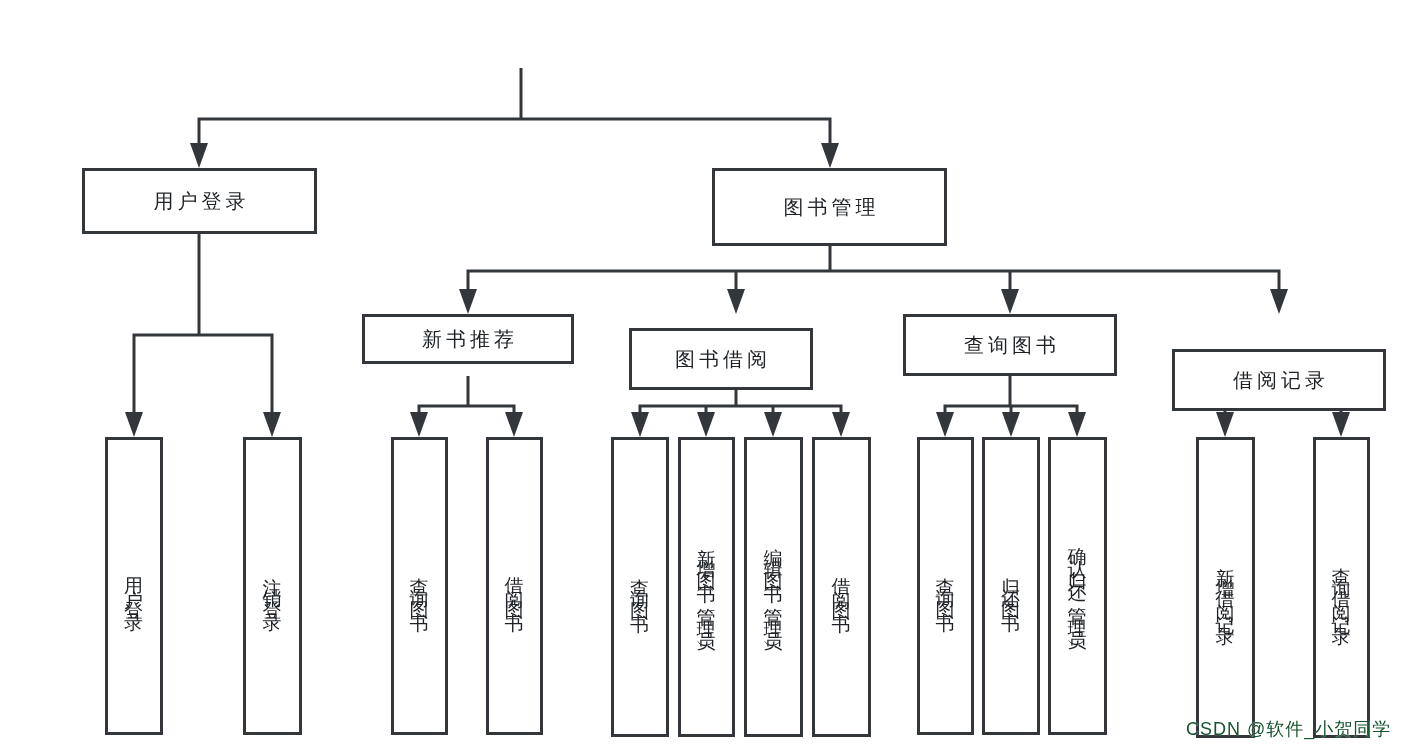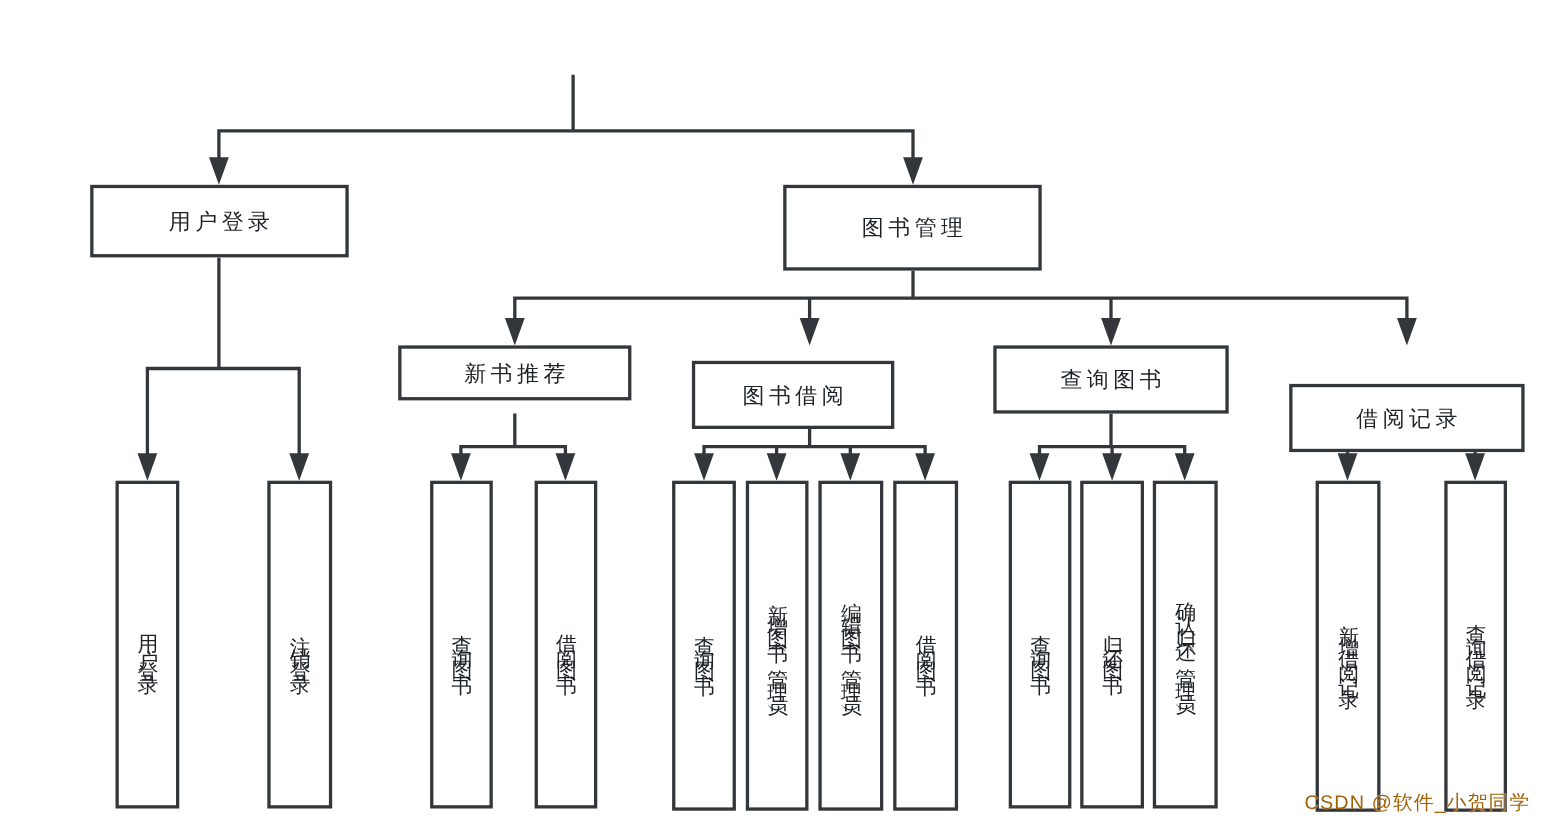--- a/index.html
+++ b/index.html
@@ -42,21 +42,21 @@
     line-height: 1;
     white-space: nowrap;
   }
   .watermark {
     position: absolute;
     left: 1186px;
     top: 717px;
     z-index: 5;
     font-size: 18px;
     letter-spacing: 1px;
-    color: #a16207;
+    color: #14532d;
     text-shadow: 0 0 1px #ffffff;
     white-space: nowrap;
   }
 </style>
 </head>
 <body>
 
 <div class="canvas">
 
   <svg class="wires" viewBox="0 0 1405 747" xmlns="http://www.w3.org/2000/svg">

